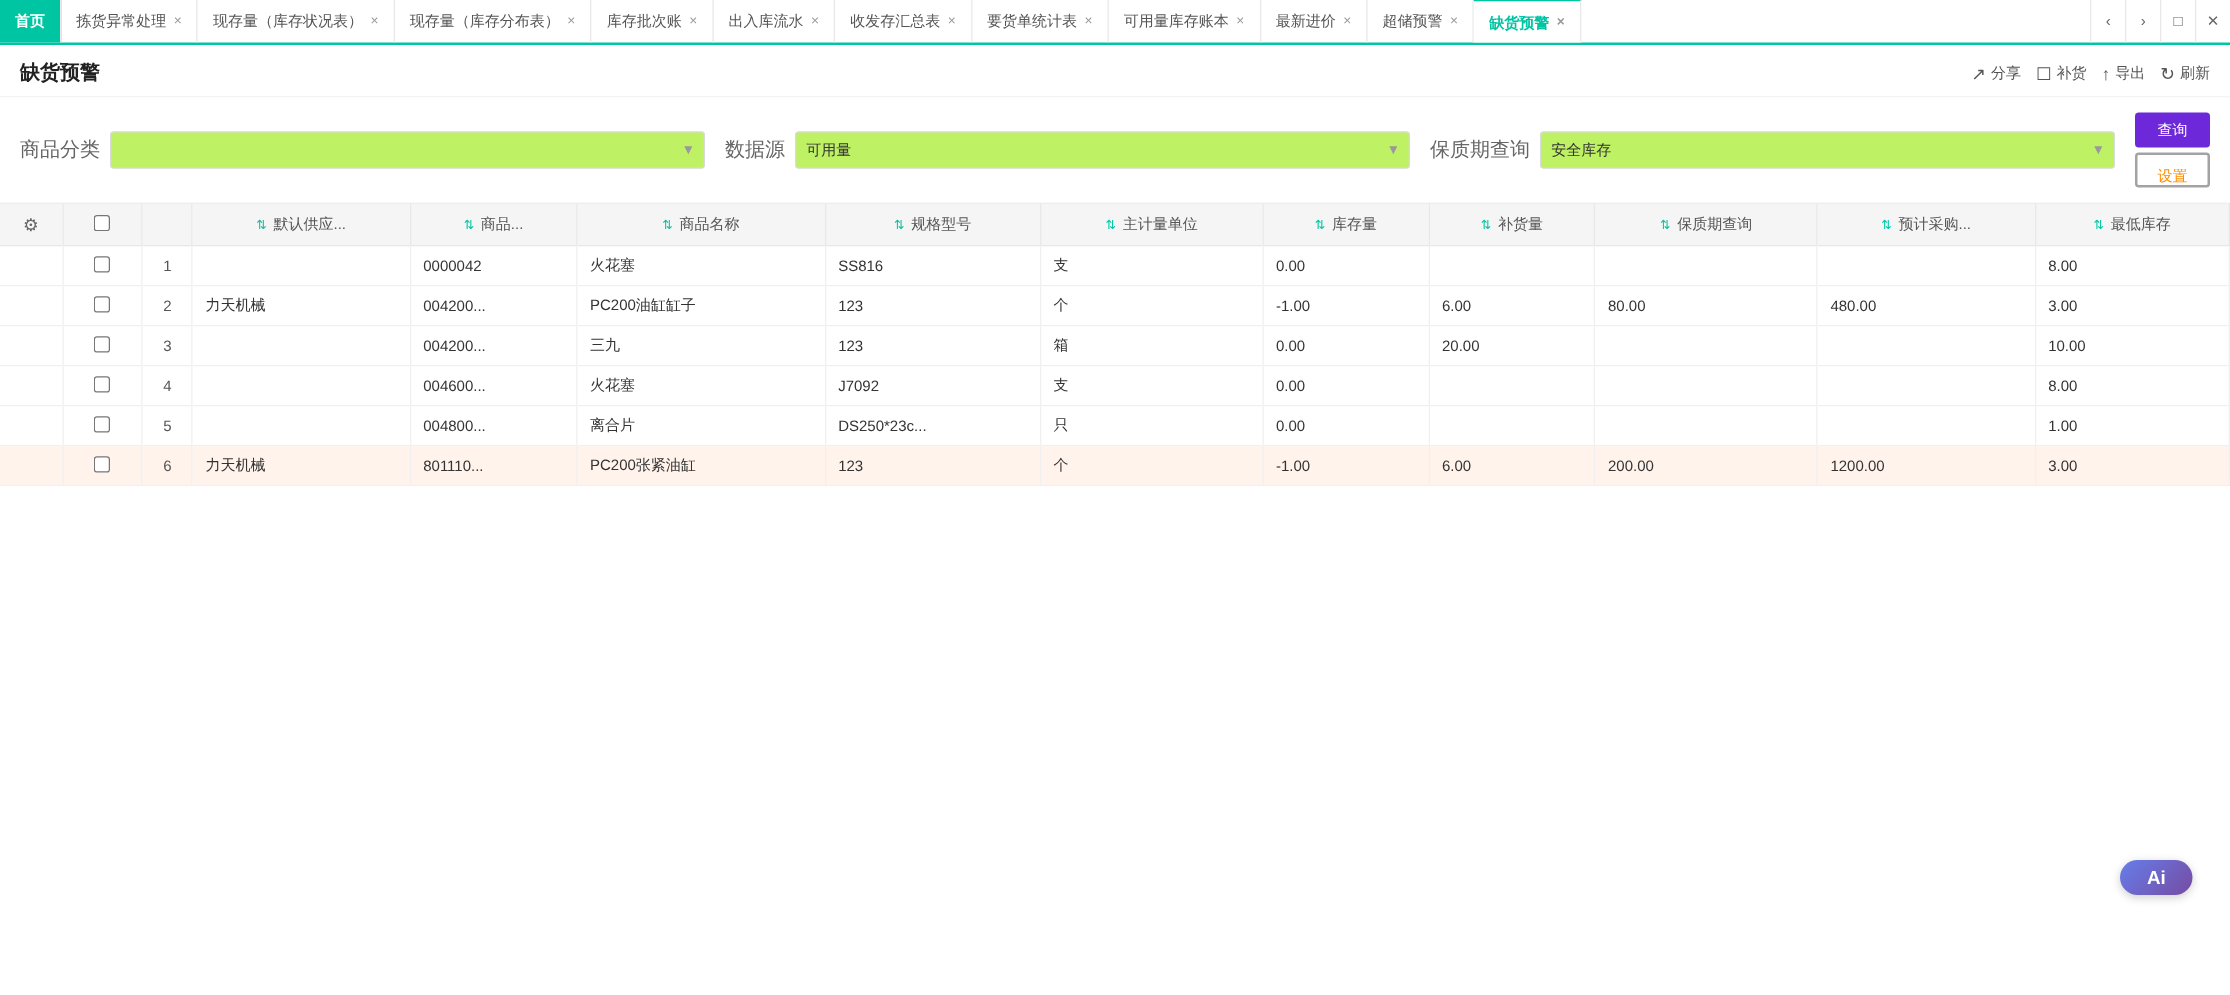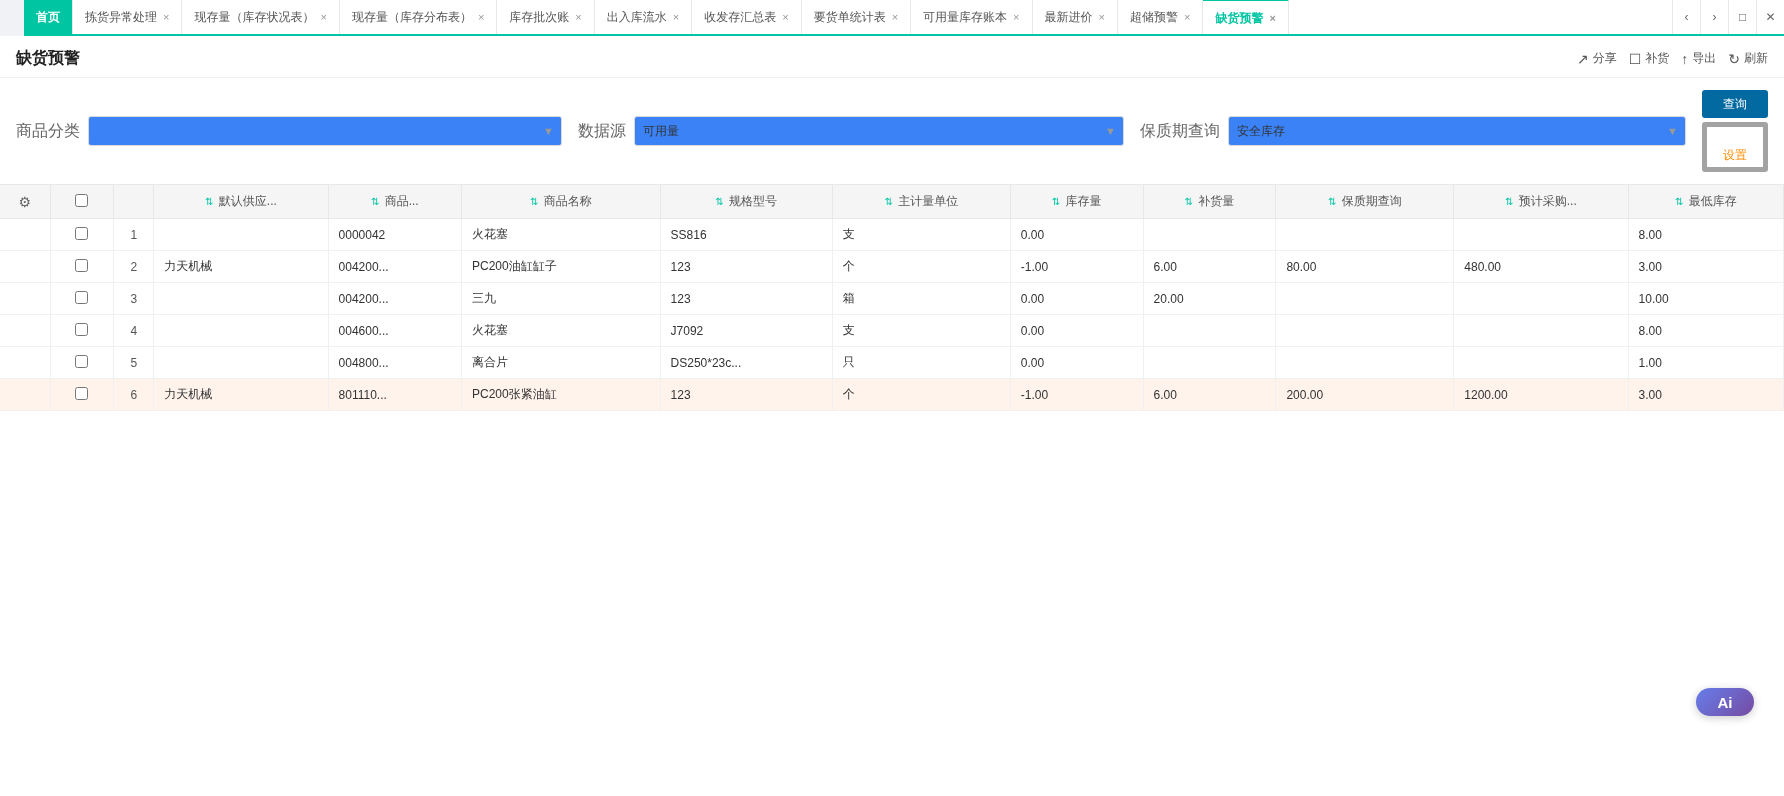--- a/index.html
+++ b/index.html
@@ -6,21 +6,20 @@
     body { font-family: 'Microsoft YaHei', Arial, sans-serif; font-size: 12px; background: #f0f2f5; color: #333; }
 
     
     .tab-bar {
       display: flex;
       align-items: center;
       background: #fff;
       border-bottom: 2px solid #00c5a3;
       height: 36px;
       overflow: hidden;
-      margin-left: 24px;
     }
     .tab-item {
       display: flex;
       align-items: center;
       padding: 0 12px;
       height: 36px;
       white-space: nowrap;
       cursor: pointer;
       font-size: 12px;
       color: #555;
@@ -136,54 +135,54 @@
       align-items: center;
     }
     .filter-select-wrapper select {
       width: 100%;
       height: 30px;
       border: 1px solid #d9d9d9;
       border-radius: 3px;
       padding: 0 28px 0 8px;
       font-size: 12px;
       color: #333;
-      background: #3b82f6;
+      background: #bef264;
       appearance: none;
       cursor: pointer;
     }
     .select-arrow {
       position: absolute;
       right: 8px;
       top: 50%;
       transform: translateY(-50%);
       color: #999;
       pointer-events: none;
       font-size: 11px;
     }
     .filter-actions {
       display: flex;
       flex-direction: column;
       gap: 4px;
     }
     .btn-query {
-      background: #0369a1;
+      background: #6d28d9;
       color: #fff;
       border: none;
       border-radius: 3px;
       padding: 4px 16px;
       cursor: pointer;
       font-size: 12px;
       height: 28px;
     }
     .btn-settings {
       background: #fff;
       color: #ff8c00;
-      border: 5px solid #a3a3a3;
+      border: 2px solid #a3a3a3;
       border-radius: 3px;
-      padding: 20px 16px;
+      padding: 9px 16px;
       cursor: pointer;
       font-size: 12px;
       height: 28px;
     }
 
     
     .table-container {
       padding: 0 0;
       overflow-x: auto;
     }

